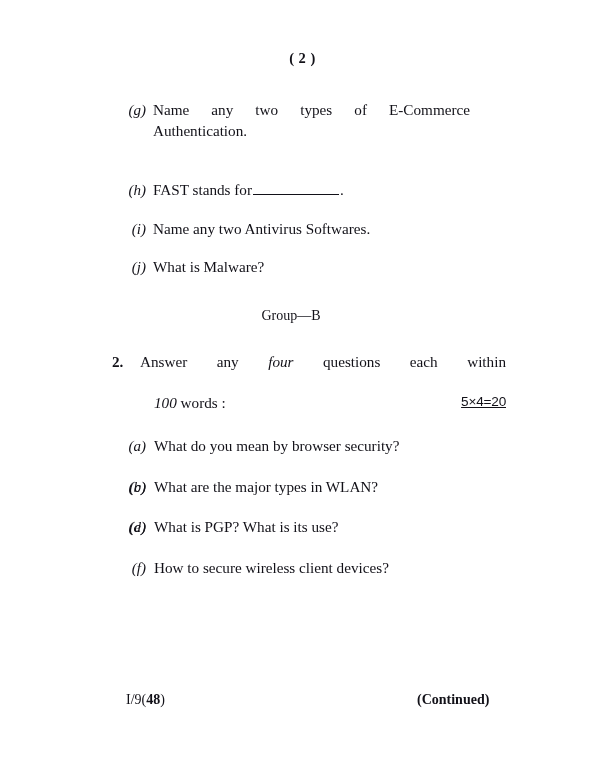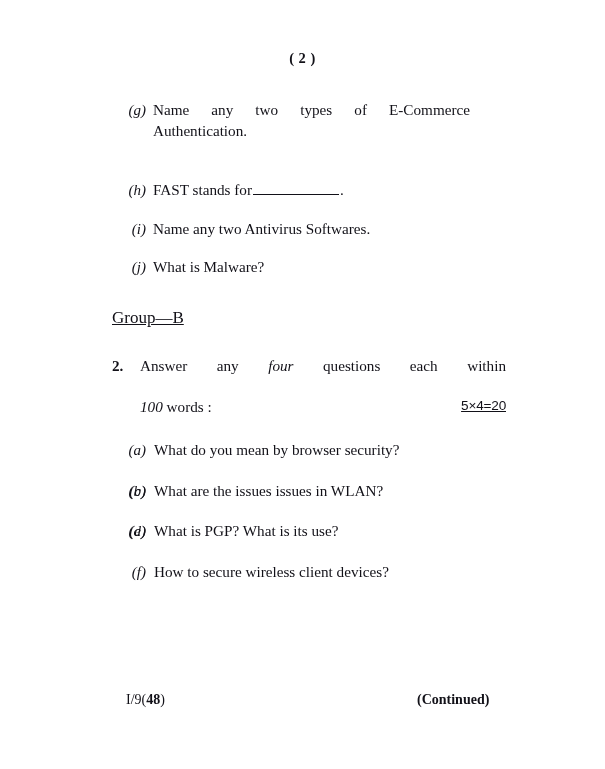--- a/index.html
+++ b/index.html
@@ -82,25 +82,25 @@
     display: inline-block;
     width: 86px;
     border-bottom: 1.6px solid #121118;
     height: 0.85em;
     vertical-align: baseline;
     margin: 0 1px;
   }
 
   
   .group-heading {
-    font-size: 17px;
+    text-align: center;
+    font-size: 14px;
     margin-top: 30px;
     margin-bottom: 28px;
     margin-left: -6px;
-    text-decoration: underline;
   }
 
   
   .mainq {
     position: relative;
     padding-left: 36px;
     margin-left: -14px;
     margin-bottom: 22px;
     font-size: 15.2px;
     line-height: 1.36;
@@ -120,20 +120,21 @@
     margin-top: 20px;
   }
   .mainq .line1::after {
     content: "";
     display: inline-block;
     width: 100%;
   }
   .mainq .line2 {
     display: block;
     position: relative;
+    margin-left: 14px;
   }
   .mainq .marks {
     position: absolute;
     right: 0;
     top: 0;
     font-family: "Liberation Sans", "DejaVu Sans", sans-serif;
     font-size: 13.6px;
     letter-spacing: -0.2px;
     text-decoration: underline;
   }
@@ -230,21 +231,21 @@
         <span class="label">(a)</span>
         <span class="body">What do you mean by browser security?</span>
       </div>
 
       <div class="qitem">
         <span class="label">(b)</span>
       </div>
 
       <div class="qitem nojustify">
         <span class="label">(c)</span>
-        <span class="body">What are the issues issues in WLAN?</span>
+        <span class="body">What are the major types in WLAN?</span>
       </div>
 
       <div class="qitem nojustify">
         <span class="label">(d)</span>
       </div>
 
       <div class="qitem nojustify">
         <span class="label">(e)</span>
         <span class="body">What is PGP? What is its use?</span>
       </div>

